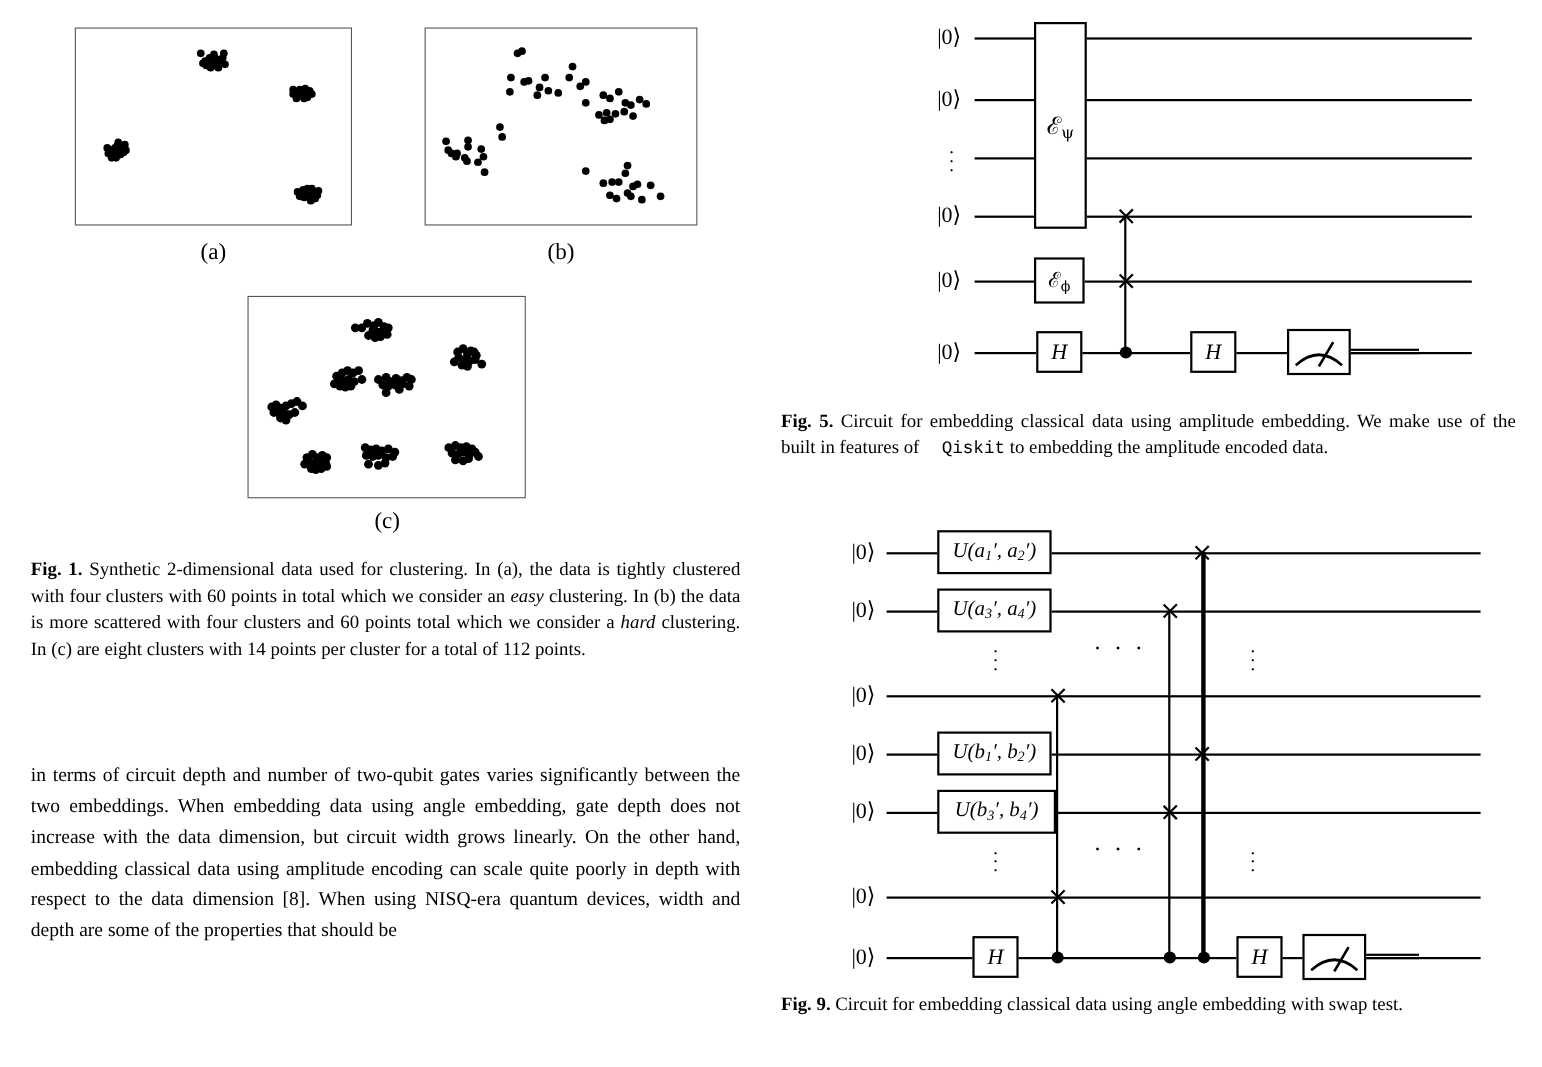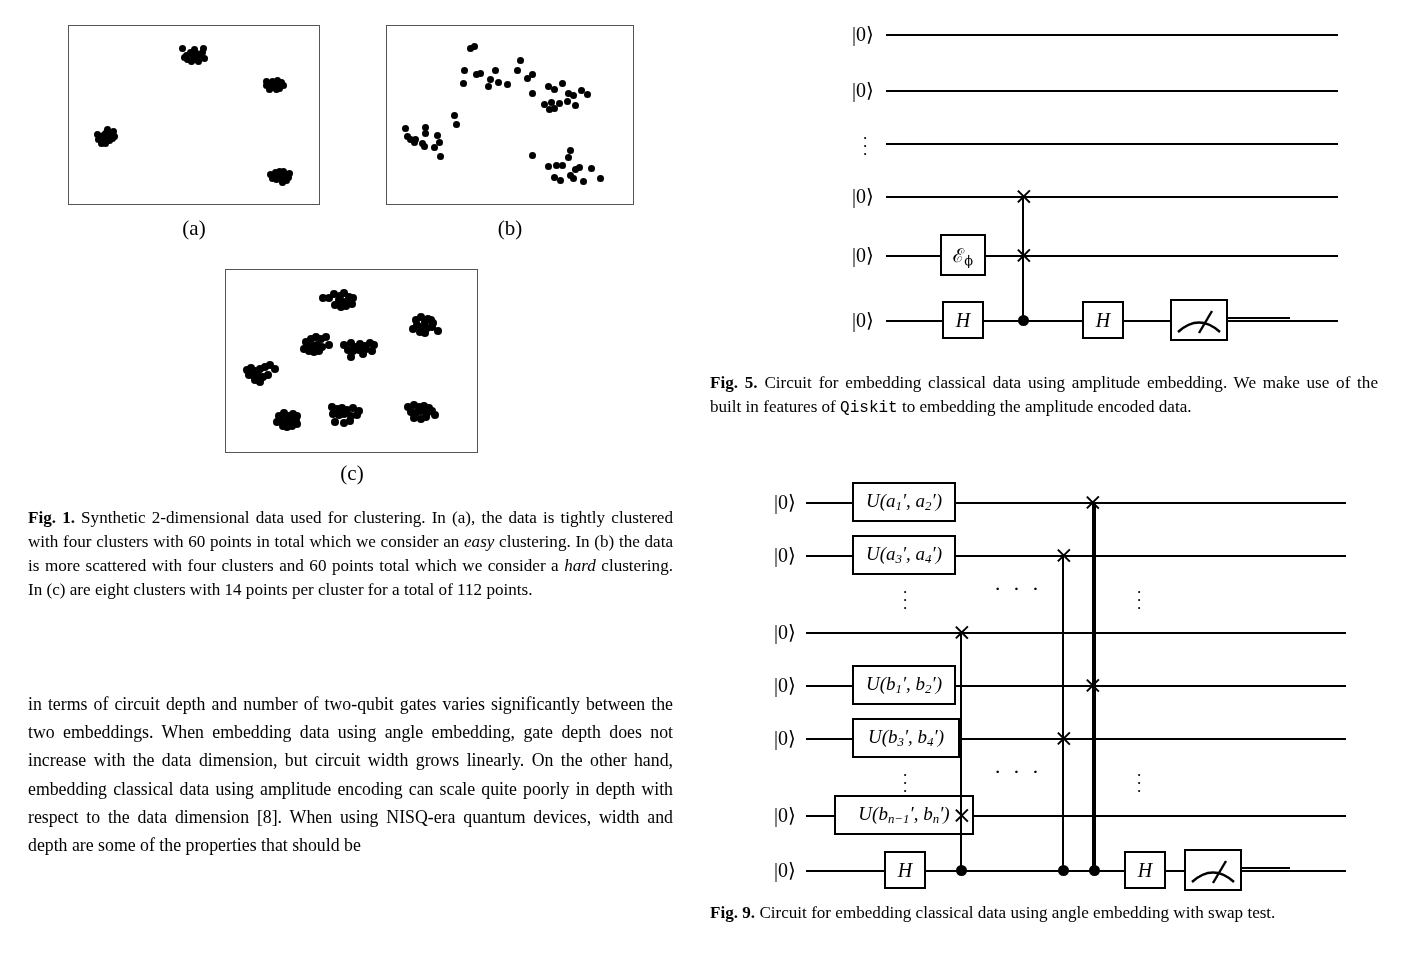--- a/index.html
+++ b/index.html
@@ -66,21 +66,21 @@
   .caption {
     position: absolute;
     font-size: 17.1px;
     line-height: 24.0px;
     text-align: justify;
     text-justify: inter-word;
     font-family: "Liberation Serif", "DejaVu Serif", serif;
   }
   .caption b { font-weight: bold; }
   .caption i { font-style: italic; }
-  .mono { font-family: "Liberation Mono", "DejaVu Sans Mono", monospace; font-size: 16px; }
+  .mono { font-family: "Liberation Mono", "DejaVu Sans Mono", monospace; font-size: 16px; margin-left: 16px; }
 
   .cap-fig1 { left: 4px;  top: 506px; width: 645px; }
   .cap-fig2 { left: 10px; top: 371px; width: 668px; }
   .cap-fig3 { left: 10px; top: 901px; width: 668px; }
 
   .bodytext {
     position: absolute;
     left: 4px;
     top: 690px;
     width: 645px;
@@ -458,20 +458,23 @@
         <span>.</span>
     </div>
 
     <div class="wire" style="left:186px; top:34px;  width:452px;"></div>
     <div class="wire" style="left:186px; top:90px;  width:452px;"></div>
     <div class="wire" style="left:186px; top:143px; width:452px;"></div>
     <div class="wire" style="left:186px; top:196px; width:452px;"></div>
     <div class="wire" style="left:186px; top:255px; width:452px;"></div>
     <div class="wire" style="left:186px; top:320px; width:452px;"></div>
 
+    <div class="gate script" style="left:240px; top:20px; width:48px; height:188px; font-size:22px;">
+      <span><span>ℰ</span><sub>ψ</sub></span>
+    </div>
 
     <div class="gate script" style="left:240px; top:234px; width:46px; height:42px; font-size:19px;">
       <span><span>ℰ</span><sub>ϕ</sub></span>
     </div>
 
     <div class="gate" style="left:242px; top:301px; width:42px; height:38px; font-size:20px;">H</div>
 
     <div class="vline" style="left:322px; top:196px; height:126px;"></div>
     <div class="swapx" style="left:315px; top:188px;"></div>
     <div class="swapx" style="left:315px; top:247px;"></div>
@@ -517,23 +520,20 @@
     <div class="gate" style="left:152px; top:65px; width:104px; height:40px; font-size:19px;">
       <span>U(<span class="mathi">a</span><sub>3</sub>′, <span class="mathi">a</span><sub>4</sub>′)</span>
     </div>
 
     <div class="gate" style="left:152px; top:195px; width:104px; height:40px; font-size:19px;">
       <span>U(<span class="mathi">b</span><sub>1</sub>′, <span class="mathi">b</span><sub>2</sub>′)</span>
     </div>
     <div class="gate" style="left:152px; top:248px; width:108px; height:40px; font-size:19px;">
       <span>U(<span class="mathi">b</span><sub>3</sub>′, <span class="mathi">b</span><sub>4</sub>′)</span>
     </div>
-    <div class="gate" style="left:134px; top:325px; width:140px; height:40px; font-size:19px;">
-      <span>U(<span class="mathi">b</span><sub>n−1</sub>′, <span class="mathi">b</span><sub>n</sub>′)</span>
-    </div>
 
     <div class="vdots" style="left:196px; top:114px; width:18px;">
       <span>.</span>
         <span>.</span>
         <span>.</span>
     </div>
 
     <div class="vdots" style="left:196px; top:297px; width:18px;">
       <span>.</span>
         <span>.</span>

